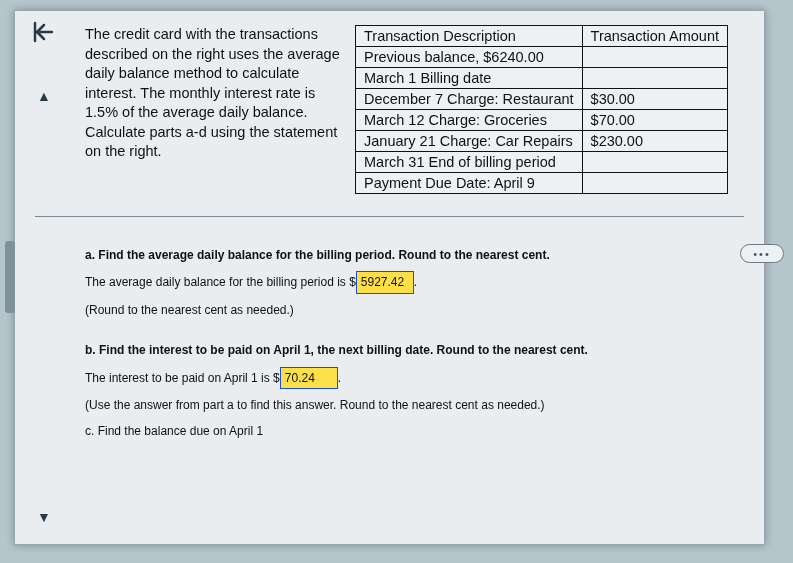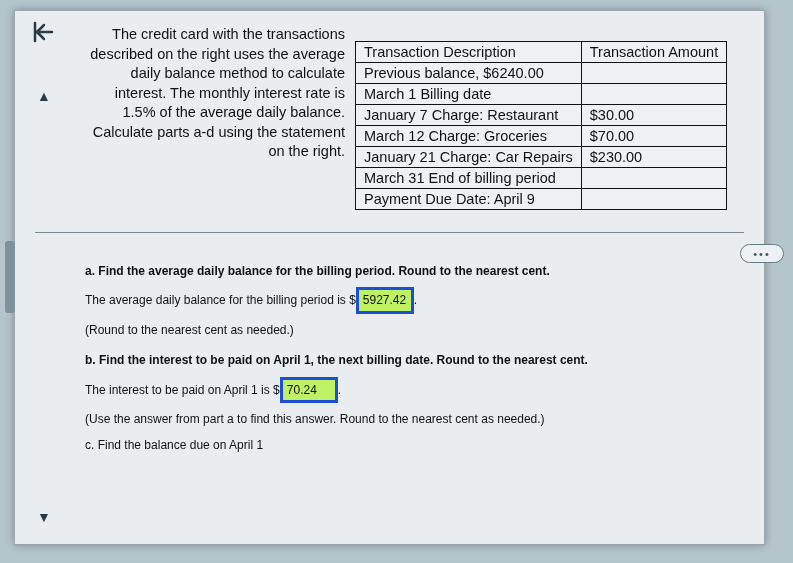--- a/index.html
+++ b/index.html
@@ -39,27 +39,25 @@
   .top-row {
     margin-left: 50px;
     display: flex; align-items: flex-start;
   }
   .problem-text {
     width: 270px;
     font-size: 14.5px;
     line-height: 1.35;
     color: #111;
     padding-right: 10px;
-    text-align: right;
   }
   table.trx {
     border-collapse: collapse;
     font-size: 14.5px;
     color: #111;
-    margin-top: 16px;
   }
   table.trx th, table.trx td {
     border: 1px solid #111;
     padding: 2px 8px;
     text-align: left;
     background: #eef1f4;
     white-space: nowrap;
   }
   table.trx th { font-weight: normal; }
   .divider {
@@ -82,25 +80,25 @@
   .body-q {
     margin-left: 50px;
     margin-top: 28px;
     font-size: 12px;
     color: #111;
     line-height: 1.7;
   }
   .body-q p { margin-bottom: 6px; }
   .answer-box {
     display: inline-block;
-    border: 3px solid #1d4ed8;
+    border: 1px solid #1d4ed8;
     padding: 0 4px;
     min-width: 58px;
     text-align: left;
-    background: #bef264;
+    background: #fde047;
   }
   .cutoff {
     overflow: hidden;
     height: 18px;
   }
   .side-bar-left {
     position: absolute;
     left: -10px; top: 230px;
     width: 10px; height: 72px;
     background: #7e929c;
@@ -133,21 +131,21 @@
       </tr>
       <tr>
             <td>Previous balance, $6240.00</td>
             <td></td>
           </tr>
       <tr>
             <td>March 1 Billing date</td>
             <td></td>
           </tr>
       <tr>
-            <td>January 7 Charge: Restaurant</td>
+            <td>December 7 Charge: Restaurant</td>
             <td>$30.00</td>
           </tr>
       <tr>
             <td>March 12 Charge: Groceries</td>
             <td>$70.00</td>
           </tr>
       <tr>
             <td>January 21 Charge: Car Repairs</td>
             <td>$230.00</td>
           </tr>
@@ -169,21 +167,21 @@
     <span>•••</span>
   </div>
 
   <div class="body-q">
     <p><b>a. Find the average daily balance for the billing period. Round to the nearest cent.</b></p>
     <p>
       <span>The average daily balance for the billing period is $</span><span class="answer-box">5927.42</span><span>.</span>
     </p>
     <p>(Round to the nearest cent as needed.)</p>
 
-    <p style="margin-top:10px"><b>b. Find the interest to be paid on April 1, the next billing date. Round to the nearest cent.</b></p>
+    <p style="margin-top:20px"><b>b. Find the interest to be paid on April 1, the next billing date. Round to the nearest cent.</b></p>
     <p>
       <span>The interest to be paid on April 1 is $</span><span class="answer-box">70.24</span><span>.</span>
     </p>
     <p>(Use the answer from part a to find this answer. Round to the nearest cent as needed.)</p>
 
     <p class="cutoff" style="">c. Find the balance due on April 1</p>
   </div>
 
 </div>
 

